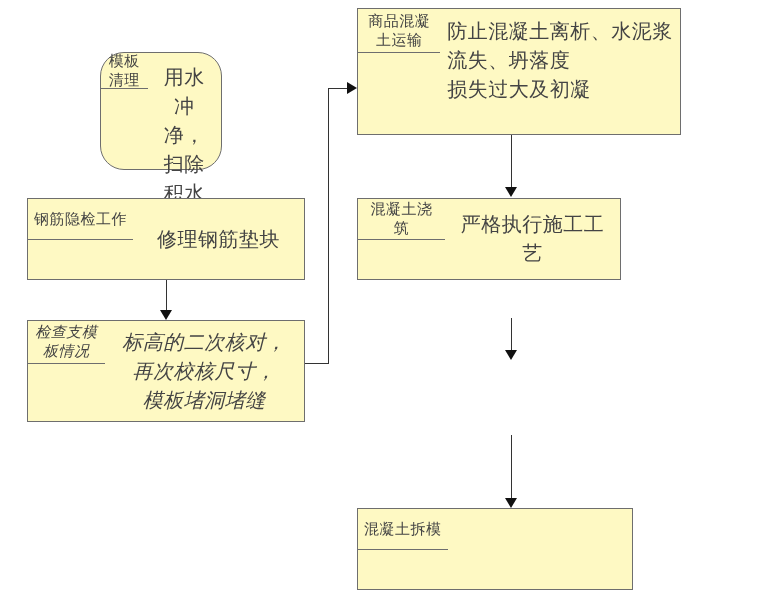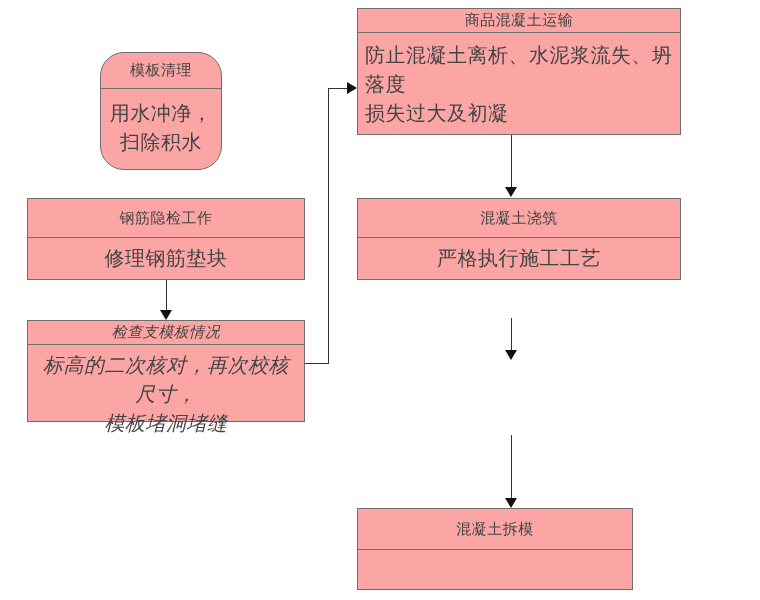--- a/index.html
+++ b/index.html
@@ -18,23 +18,23 @@
     height: 600px;
     background: #ffffff;
     overflow: hidden;
   }
 
   
   .node {
     position: absolute;
     box-sizing: border-box;
     border: 1px solid #6e6e6e;
-    background: #fca5a5;
+    background: #fef9c3;
     display: flex;
-    flex-direction: column;
+    flex-direction: row;
   }
   .node .title {
     box-sizing: border-box;
     border-bottom: 1px solid #6e6e6e;
     display: flex;
     align-items: center;
     justify-content: center;
     text-align: center;
     font-size: 15px;
     line-height: 1.25;
@@ -116,21 +116,21 @@
     <div class="body center" style="white-space:pre-line;">标高的二次核对，再次校核尺寸，
 模板堵洞堵缝</div>
   </div>
 
   <div class="node" style="left:357px; top:8px; width:324px; height:127px;">
     <div class="title" style="height:44px;">商品混凝土运输</div>
     <div class="body topleft" style="white-space:pre-line; padding:8px 7px;">防止混凝土离析、水泥浆流失、坍落度
 损失过大及初凝</div>
   </div>
 
-  <div class="node" style="left:357px; top:198px; width:324px; height:82px;">
+  <div class="node" style="left:357px; top:198px; width:264px; height:82px;">
     <div class="title" style="height:41px;">混凝土浇筑</div>
     <div class="body center" style="white-space:pre-line;">严格执行施工工艺</div>
   </div>
 
   <div class="node" style="left:357px; top:508px; width:276px; height:82px;">
     <div class="title" style="height:41px;">混凝土拆模</div>
   </div>
 
   <div class="vline" style="left:166px; top:280px; height:31px;"></div>
   <div class="arrow-down" style="left:160px; top:310px;"></div>

